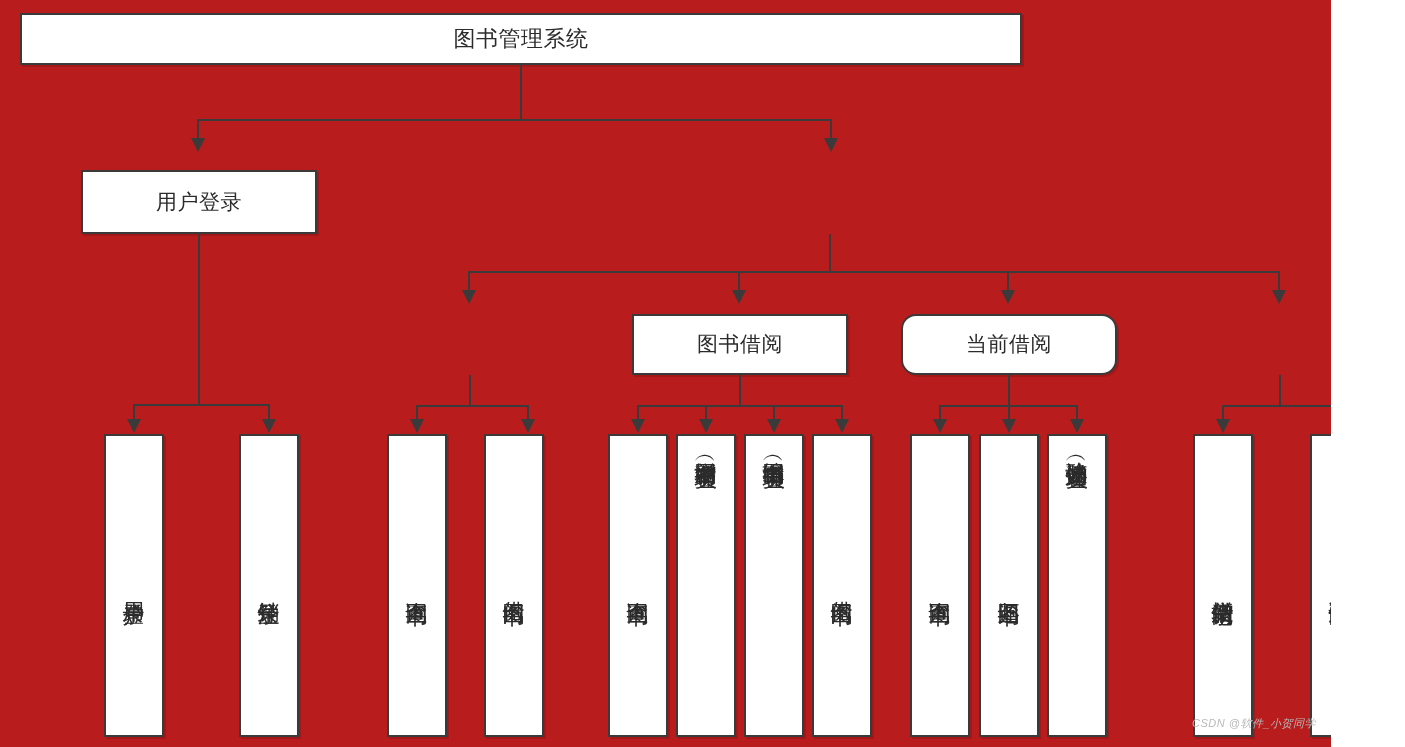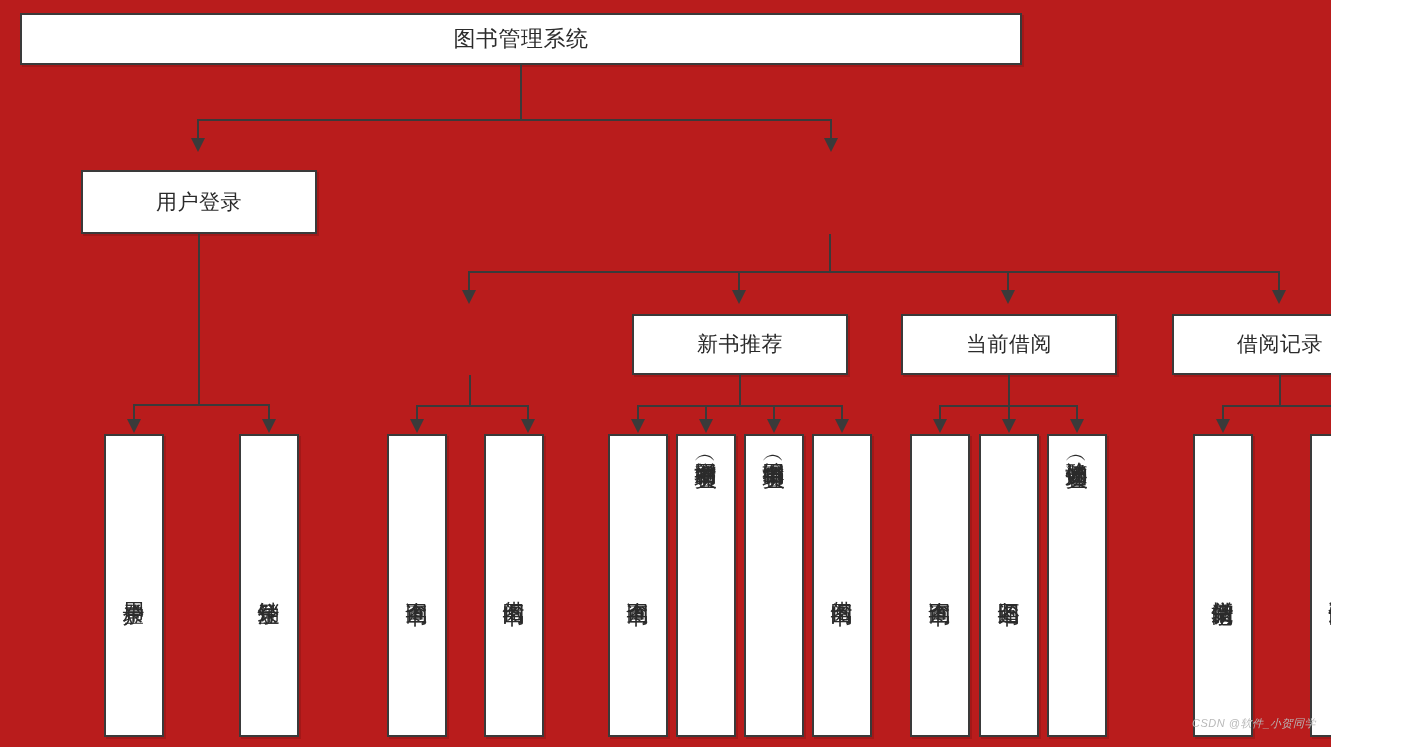--- a/index.html
+++ b/index.html
@@ -115,27 +115,24 @@
   <div class="conn v" style="left:468px; top:271px; width:2px; height:22px;"></div>
   <div class="arrow" style="left:462px; top:290px;"></div>
   <div class="conn v" style="left:738px; top:271px; width:2px; height:22px;"></div>
   <div class="arrow" style="left:732px; top:290px;"></div>
   <div class="conn v" style="left:1007px; top:271px; width:2px; height:22px;"></div>
   <div class="arrow" style="left:1001px; top:290px;"></div>
   <div class="conn v" style="left:1278px; top:271px; width:2px; height:22px;"></div>
   <div class="arrow" style="left:1272px; top:290px;"></div>
 
   <div class="node" style="left:632px; top:314px; width:216px; height:61px;">
-    <span class="label">新书推荐</span>
-  </div>
-  <div class="node" style="left:901px; top:314px; width:216px; height:61px;">
+    <span class="label">图书借阅</span>
+  </div>
+  <div class="node" style="left:901px; top:314px; width:216px; height:61px;border-radius:15px;">
     <span class="label">当前借阅</span>
-  </div>
-  <div class="node" style="left:1172px; top:314px; width:216px; height:61px;">
-    <span class="label">借阅记录</span>
   </div>
 
   <div class="conn v" style="left:469px; top:375px; width:2px; height:31px;"></div>
   <div class="conn h" style="left:416px; top:405px; width:112px; height:2px;"></div>
   <div class="conn v" style="left:416px; top:405px; width:2px; height:17px;"></div>
   <div class="arrow" style="left:410px; top:419px;"></div>
   <div class="conn v" style="left:527px; top:405px; width:2px; height:17px;"></div>
   <div class="arrow" style="left:521px; top:419px;"></div>
 
   <div class="conn v" style="left:739px; top:375px; width:2px; height:31px;"></div>

